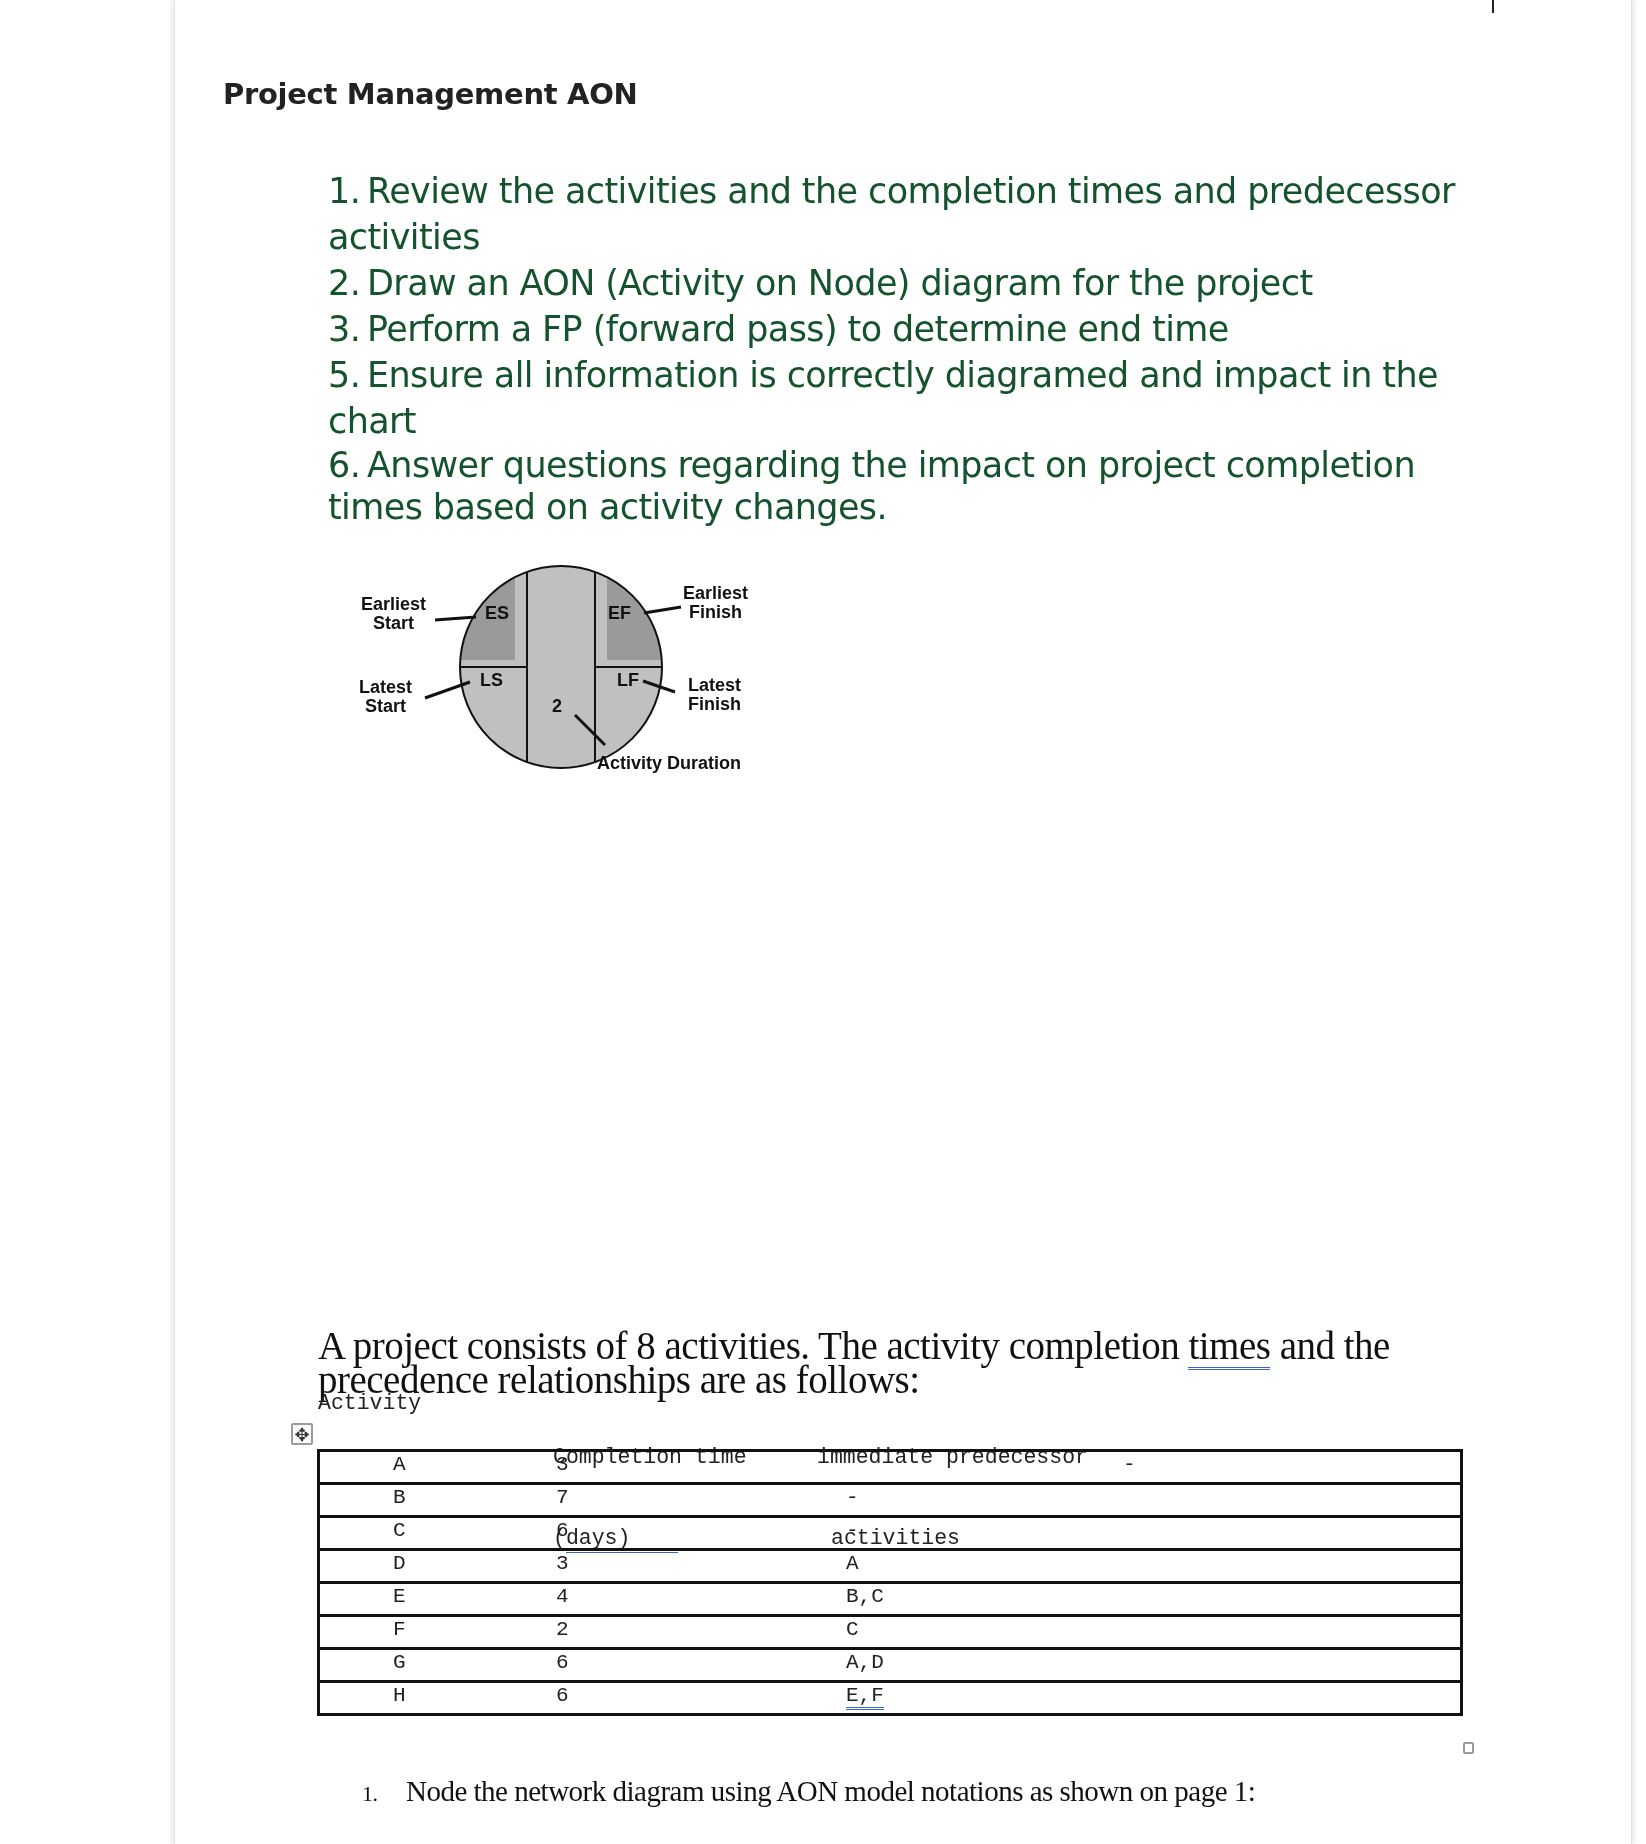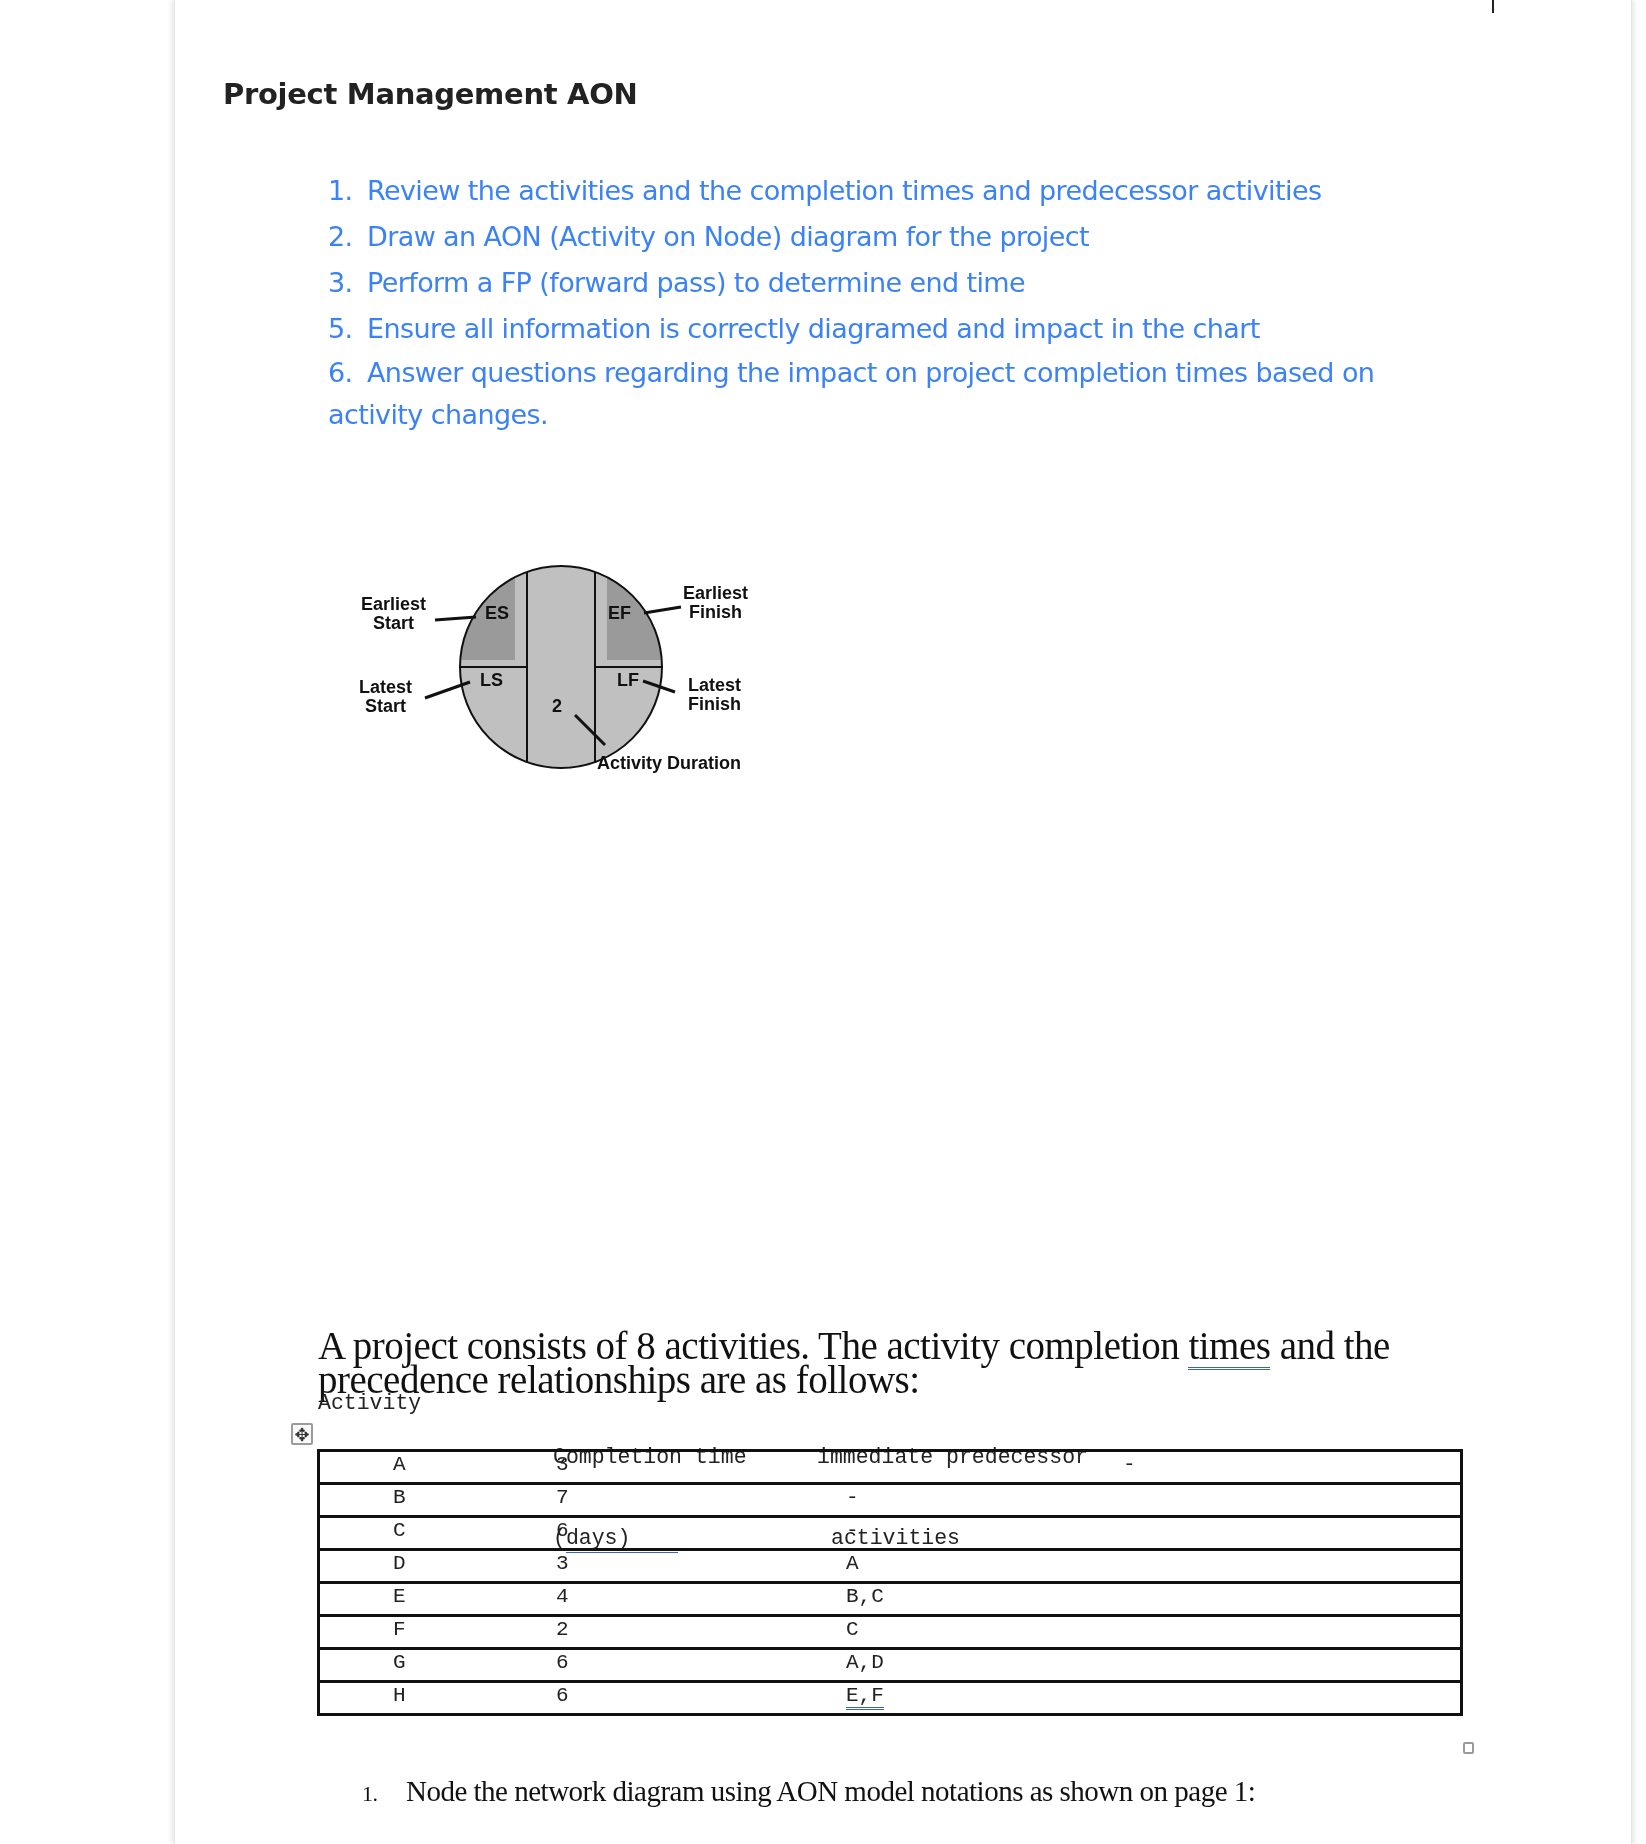--- a/index.html
+++ b/index.html
@@ -27,21 +27,21 @@
       position: absolute; left: 223px; top: 58px;
       font-family: "DejaVu Sans", sans-serif;
       font-size: 29px; color: #222; letter-spacing: -0.3px;
       font-weight: bold;
     }
     .steps {
       position: absolute; left: 328px; top: 168px;
       width: 1140px;
       list-style: none; margin: 0; padding: 0;
       font-family: "DejaVu Sans", sans-serif;
-      font-size: 27px; color: #3b82f6;
+      font-size: 35px; color: #14532d;
       letter-spacing: -0.6px;
     }
     .steps li { line-height: 46px; }
     .steps li .num { display: inline-block; width: 39px; }
     .steps li.wrap { line-height: 42px; }
 
     .diagram {
       position: absolute; left: 355px; top: 540px;
       width: 420px; height: 250px;
     }

